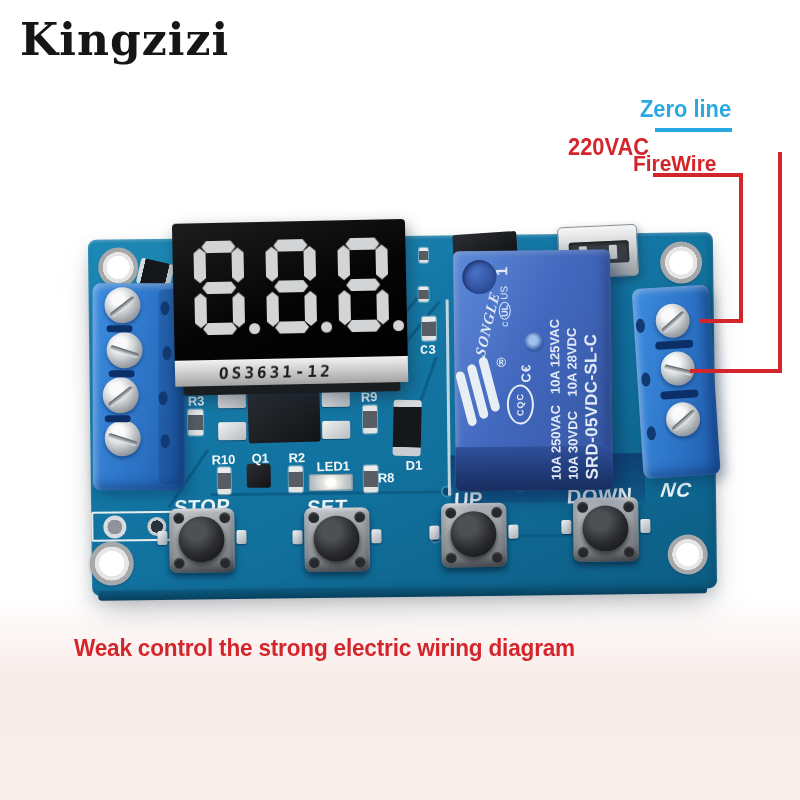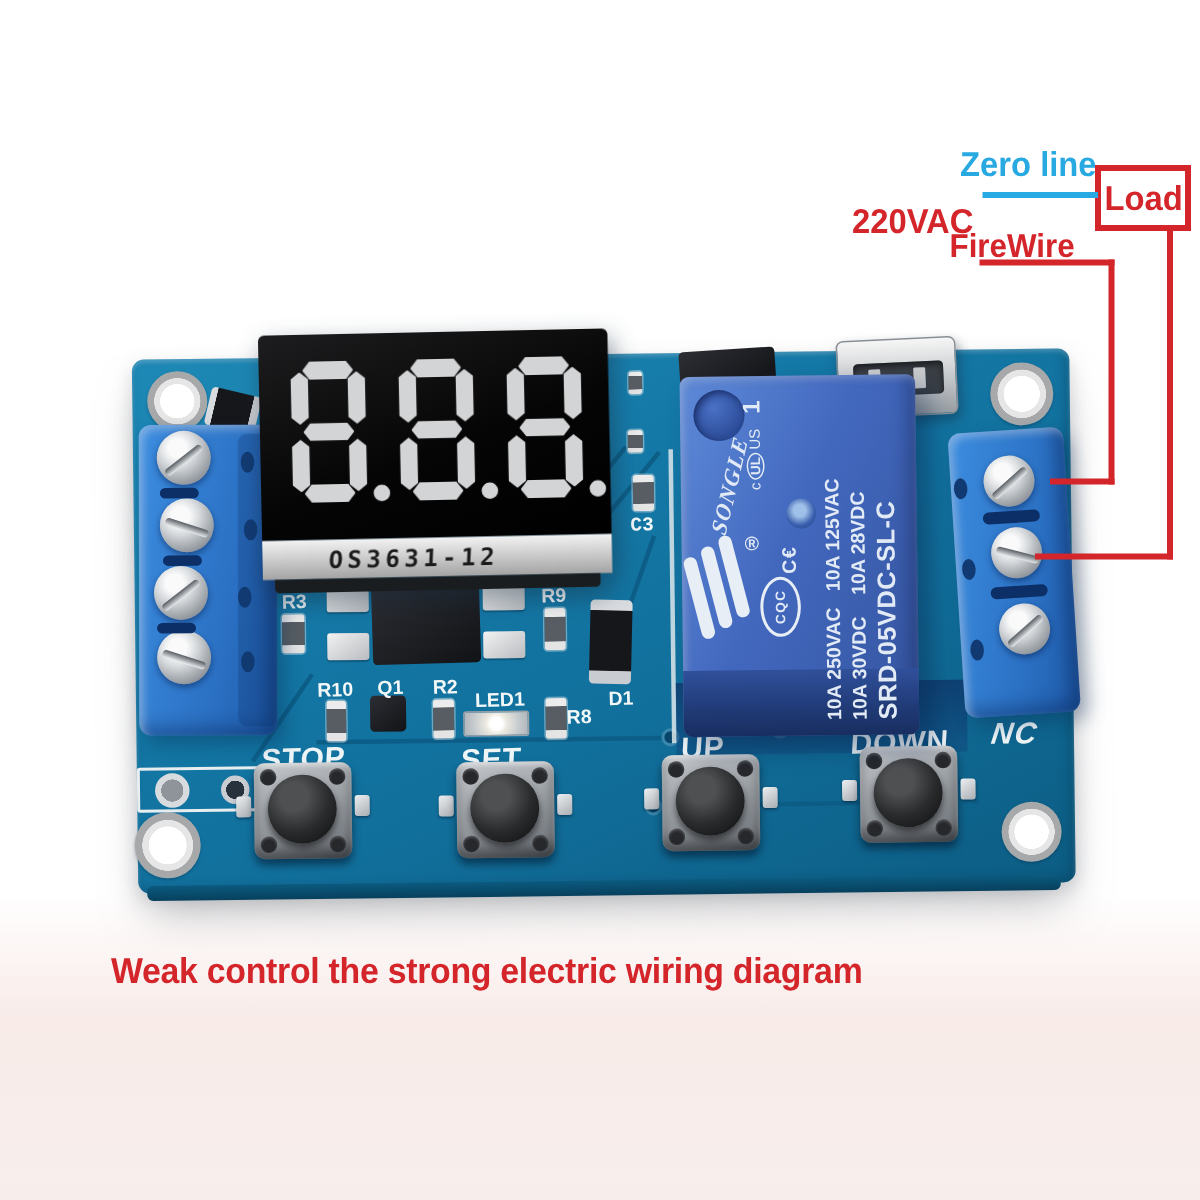--- a/index.html
+++ b/index.html
@@ -176,35 +176,33 @@
   .hdr-box { position:absolute; left:0px; top:272px; width:90px; height:30px; border:2px solid #e8eef0;
              border-radius:2px; z-index:5; }
   .hdr-pin { position:absolute; border-radius:50%; }
 </style>
 </head>
 <body>
 
 <div id="scene">
   <div class="tint"></div>
 
+  <div class="logo">Kingzizi</div>
 
   <div class="ann blue zero-line-label">Zero line</div>
   <div class="ann red vac-label">220VAC</div>
   <div class="ann red firewire-label">FireWire</div>
 
   <div class="wire blue" style="left:655px;top:128px;width:77px;height:4px;"></div>
   <div class="wire red" style="left:653px;top:173px;width:90px;height:4px;"></div>
   <div class="wire red" style="left:739px;top:173px;width:4px;height:150px;"></div>
   <div class="wire red" style="left:700px;top:319px;width:43px;height:4px;"></div>
   <div class="wire red" style="left:778px;top:152px;width:4px;height:221px;"></div>
   <div class="wire red" style="left:690px;top:369px;width:92px;height:4px;"></div>
 
-  <div class="load-box">
-    <span>Load</span>
-  </div>
 
   <div class="board">
 
     <div class="tr" style="left:300px;top:52px;width:3px;height:85px;transform:rotate(40deg);"></div>
     <div class="tr" style="left:322px;top:56px;width:3px;height:85px;transform:rotate(40deg);"></div>
     <div class="tr" style="left:120px;top:255px;width:230px;height:3px;"></div>
     <div class="tr" style="left:360px;top:300px;width:160px;height:3px;"></div>
     <div class="tr" style="left:96px;top:205px;width:3px;height:70px;transform:rotate(35deg);"></div>
     <div class="tr" style="left:540px;top:250px;width:3px;height:60px;transform:rotate(-40deg);"></div>
     <div class="tr" style="left:335px;top:120px;width:3px;height:60px;transform:rotate(20deg);"></div>

